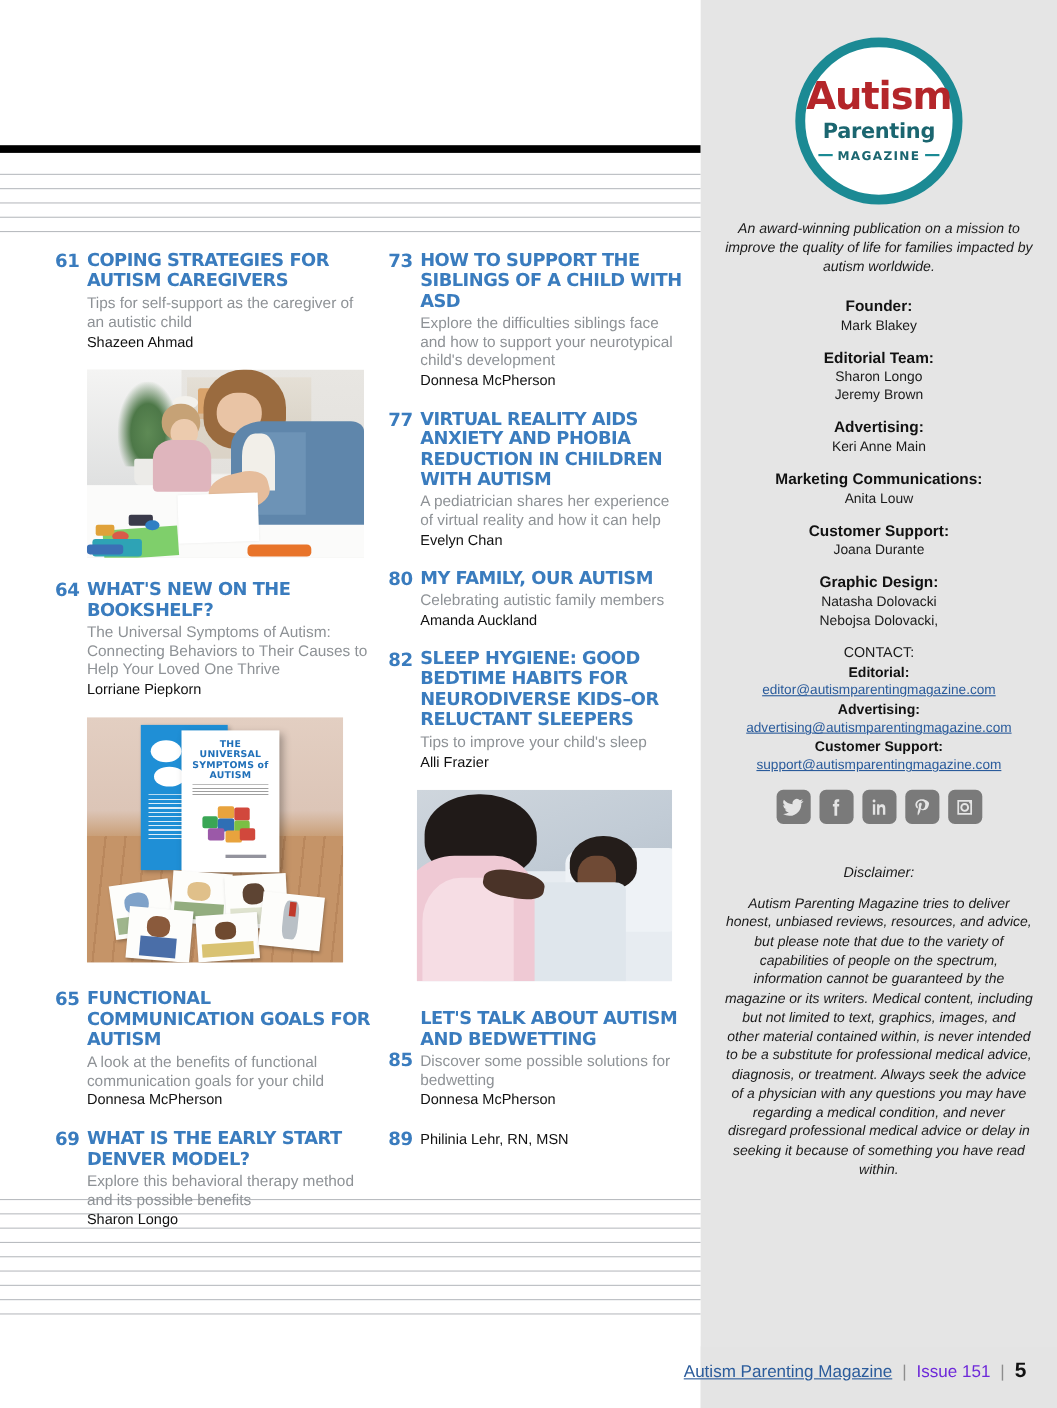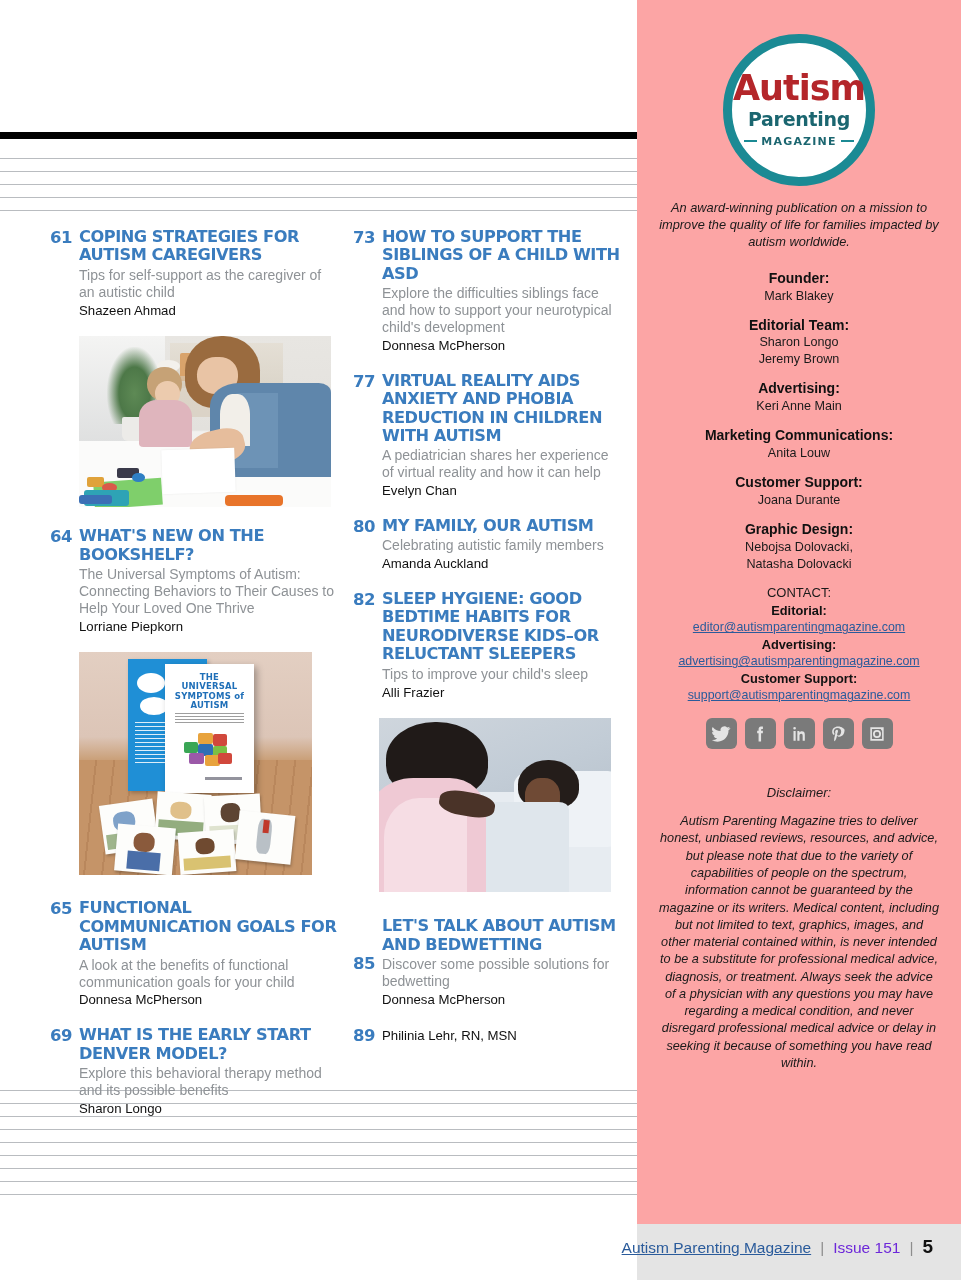--- a/index.html
+++ b/index.html
@@ -8,21 +8,21 @@
     font-family:"Liberation Sans", sans-serif;
     background:#ffffff;
     position:relative;
     overflow:hidden;
   }
   .page { position:absolute; inset:0; }
 
   
   .sidebar {
     position:absolute; left:637px; top:0; width:324px; height:1280px;
-    background:#fca5a5;
+    background:#e5e5e5;
   }
   .sidebar-inner { padding:0 14px; text-align:center; }
 
   
   .logo-wrap { padding-top:34px; display:flex; justify-content:center; }
   .logo {
     width:152px; height:152px; border-radius:50%;
     background:#ffffff; border:9px solid #1b8a94;
     display:flex; flex-direction:column; align-items:center; justify-content:center;
     position:relative;
@@ -434,22 +434,22 @@
         <div class="mh-block">
           <div class="mh-role">Marketing Communications:</div>
           <div class="mh-name">Anita Louw</div>
         </div>
         <div class="mh-block">
           <div class="mh-role">Customer Support:</div>
           <div class="mh-name">Joana Durante</div>
         </div>
         <div class="mh-block">
           <div class="mh-role">Graphic Design:</div>
+          <div class="mh-name">Natasha Dolovacki</div>
           <div class="mh-name">Nebojsa Dolovacki,</div>
-          <div class="mh-name">Natasha Dolovacki</div>
         </div>
       </div>
 
       <div class="contact">
         <div class="contact-head">CONTACT:</div>
         <div class="contact-label">Editorial:</div>
         <a class="contact-link" href="#">editor@autismparentingmagazine.com</a>
         <div class="contact-label">Advertising:</div>
         <a class="contact-link" href="#">advertising@autismparentingmagazine.com</a>
         <div class="contact-label">Customer Support:</div>

